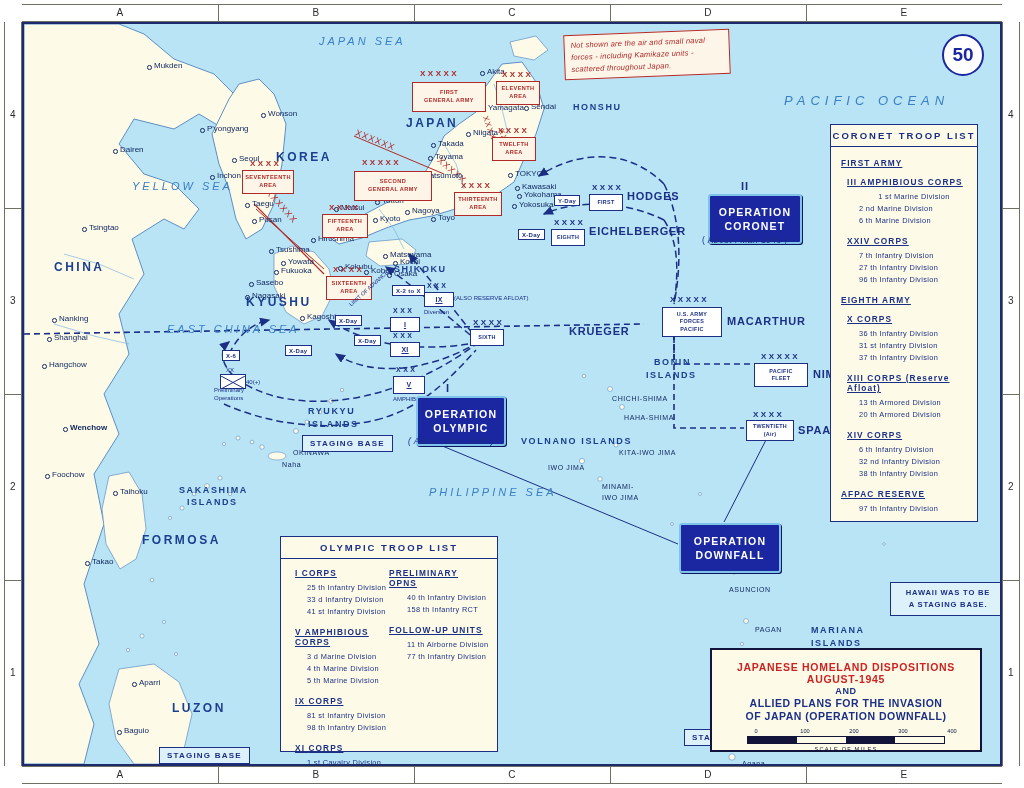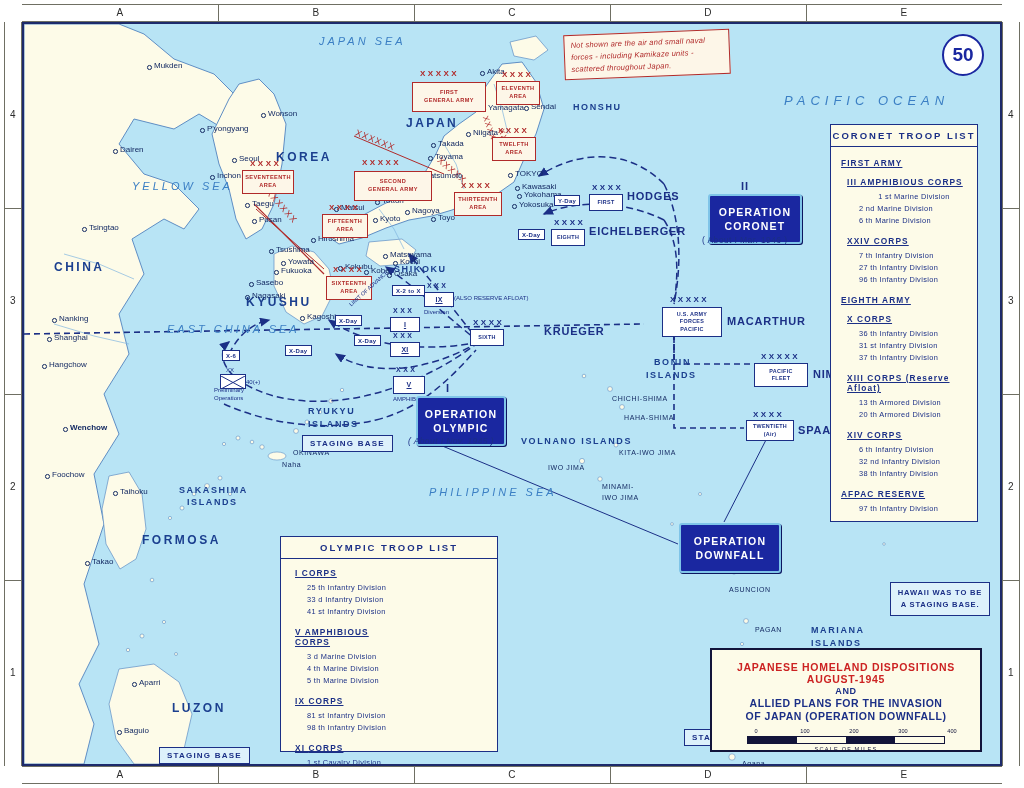--- a/index.html
+++ b/index.html
@@ -63,21 +63,21 @@
        text-decoration:underline;margin:9px 0 4px 0;}
   .unit{color:#1b2f86;font-size:7.4px;letter-spacing:.35px;line-height:1.62;}
   .rom{font-size:8.3px;text-decoration:underline;}
 
   
   .note{position:absolute;border:1.3px solid #b02a2a;background:#fdf6e8;color:#b02a2a;
         font-style:italic;font-size:7.6px;line-height:1.55;padding:4px 6px;
         transform:rotate(-2.2deg);letter-spacing:.2px;}
   .hawaii{position:absolute;border:1.4px solid #1b2f86;background:#ddf1fb;color:#1b2f86;
           font-size:7.6px;font-weight:bold;letter-spacing:.8px;line-height:1.6;
-          padding:4px 1px;text-align:center;}
+          padding:4px 9px;text-align:center;}
 
   
   #title{position:absolute;background:#fdfbe8;border:2px solid #12143a;
          box-sizing:border-box;text-align:center;padding:7px 6px 5px;}
   .t1{color:#12143a;font-size:15px;font-weight:bold;letter-spacing:2.4px;}
   .t2{color:#cc2222;font-size:10.5px;font-weight:bold;letter-spacing:.7px;margin-top:4px;}
   .t3{color:#cc2222;font-size:10.5px;font-weight:bold;letter-spacing:.7px;}
   .t4{color:#1b2f86;font-size:9px;font-weight:bold;letter-spacing:.6px;margin-top:1px;}
   .t5{color:#1b2f86;font-size:10.5px;font-weight:bold;letter-spacing:.5px;margin-top:1px;}
   .scalewrap{margin-top:6px;position:relative;height:22px;}
@@ -346,21 +346,21 @@
       </div>
     <div id="us-layer">
         <div class="ux" style="left: 568px; top: 159px;">XXXX</div>
         <div class="ubox" style="left: 565px; top: 170px; width: 34px; height: 17px; white-space: pre-line; display: flex; align-items: center; justify-content: center;">FIRST</div>
         <div class="cdr" style="left: 603px; top: 166px;">HODGES</div>
         <div class="ux" style="left: 530px; top: 194px;">XXXX</div>
         <div class="ubox" style="left: 527px; top: 205px; width: 34px; height: 17px; white-space: pre-line; display: flex; align-items: center; justify-content: center;">EIGHTH</div>
         <div class="cdr" style="left: 565px; top: 201px;">EICHELBERGER</div>
         <div class="ux" style="left: 449px; top: 294px;">XXXX</div>
         <div class="ubox" style="left: 446px; top: 305px; width: 34px; height: 17px; white-space: pre-line; display: flex; align-items: center; justify-content: center;">SIXTH</div>
-        <div class="cdr" style="left: 488px; top: 301px; padding-left: 32px;">KRUEGER</div>
+        <div class="cdr" style="left: 513px; top: 301px; padding-left: 32px;">KRUEGER</div>
         <div class="ux" style="left: 646px; top: 271px;">XXXXX</div>
         <div class="ubox" style="left: 638px; top: 283px; width: 60px; height: 30px; white-space: pre-line; display: flex; align-items: center; justify-content: center;">U.S. ARMY
 FORCES
 PACIFIC</div>
         <div class="cdr" style="left: 703px; top: 291px;">MACARTHUR</div>
         <div class="ux" style="left: 737px; top: 328px;">XXXXX</div>
         <div class="ubox" style="left: 730px; top: 339px; width: 54px; height: 24px; white-space: pre-line; display: flex; align-items: center; justify-content: center;">PACIFIC
 FLEET</div>
         <div class="cdr" style="left: 789px; top: 344px;">NIMITZ</div>
         <div class="ux" style="left: 729px; top: 386px;">XXXX</div>
@@ -463,20 +463,28 @@
             <div class="unit" style="margin-left: 18px;">41 st   Infantry Division</div>
             <div class="grp" style="margin-left: 6px;"><span class="rom">V </span>AMPHIBIOUS  CORPS</div>
             <div class="unit" style="margin-left: 18px;">3 d      Marine Division</div>
             <div class="unit" style="margin-left: 18px;">4 th     Marine Division</div>
             <div class="unit" style="margin-left: 18px;">5 th     Marine Division</div>
             <div class="grp" style="margin-left: 6px;"><span class="rom">IX </span>CORPS</div>
             <div class="unit" style="margin-left: 18px;">81 st   Infantry Division</div>
             <div class="unit" style="margin-left: 18px;">98 th   Infantry Division</div>
             <div class="grp" style="margin-left: 6px;"><span class="rom">XI </span>CORPS</div>
             <div class="unit" style="margin-left: 18px;">1 st  Cavalry Division</div>
+          </div>
+        <div id="olympic-right" style="width:50%;">
+            <div class="grp">PRELIMINARY  OPNS</div>
+            <div class="unit" style="margin-left: 18px;">40 th  Infantry Division</div>
+            <div class="unit" style="margin-left: 18px;">158 th  Infantry RCT</div>
+            <div class="grp">FOLLOW-UP  UNITS</div>
+            <div class="unit" style="margin-left: 18px;">11 th  Airborne Division</div>
+            <div class="unit" style="margin-left: 18px;">77 th  Infantry Division</div>
           </div>
       </div>
     </div>
 
     <div id="title" style="left:686px;top:624px;width:272px;height:104px;">
       <div class="t2">JAPANESE  HOMELAND  DISPOSITIONS</div>
       <div class="t3">AUGUST-1945</div>
       <div class="t4">AND</div>
       <div class="t5">ALLIED PLANS FOR THE INVASION</div>
       <div class="t5">OF JAPAN (OPERATION  DOWNFALL)</div>

